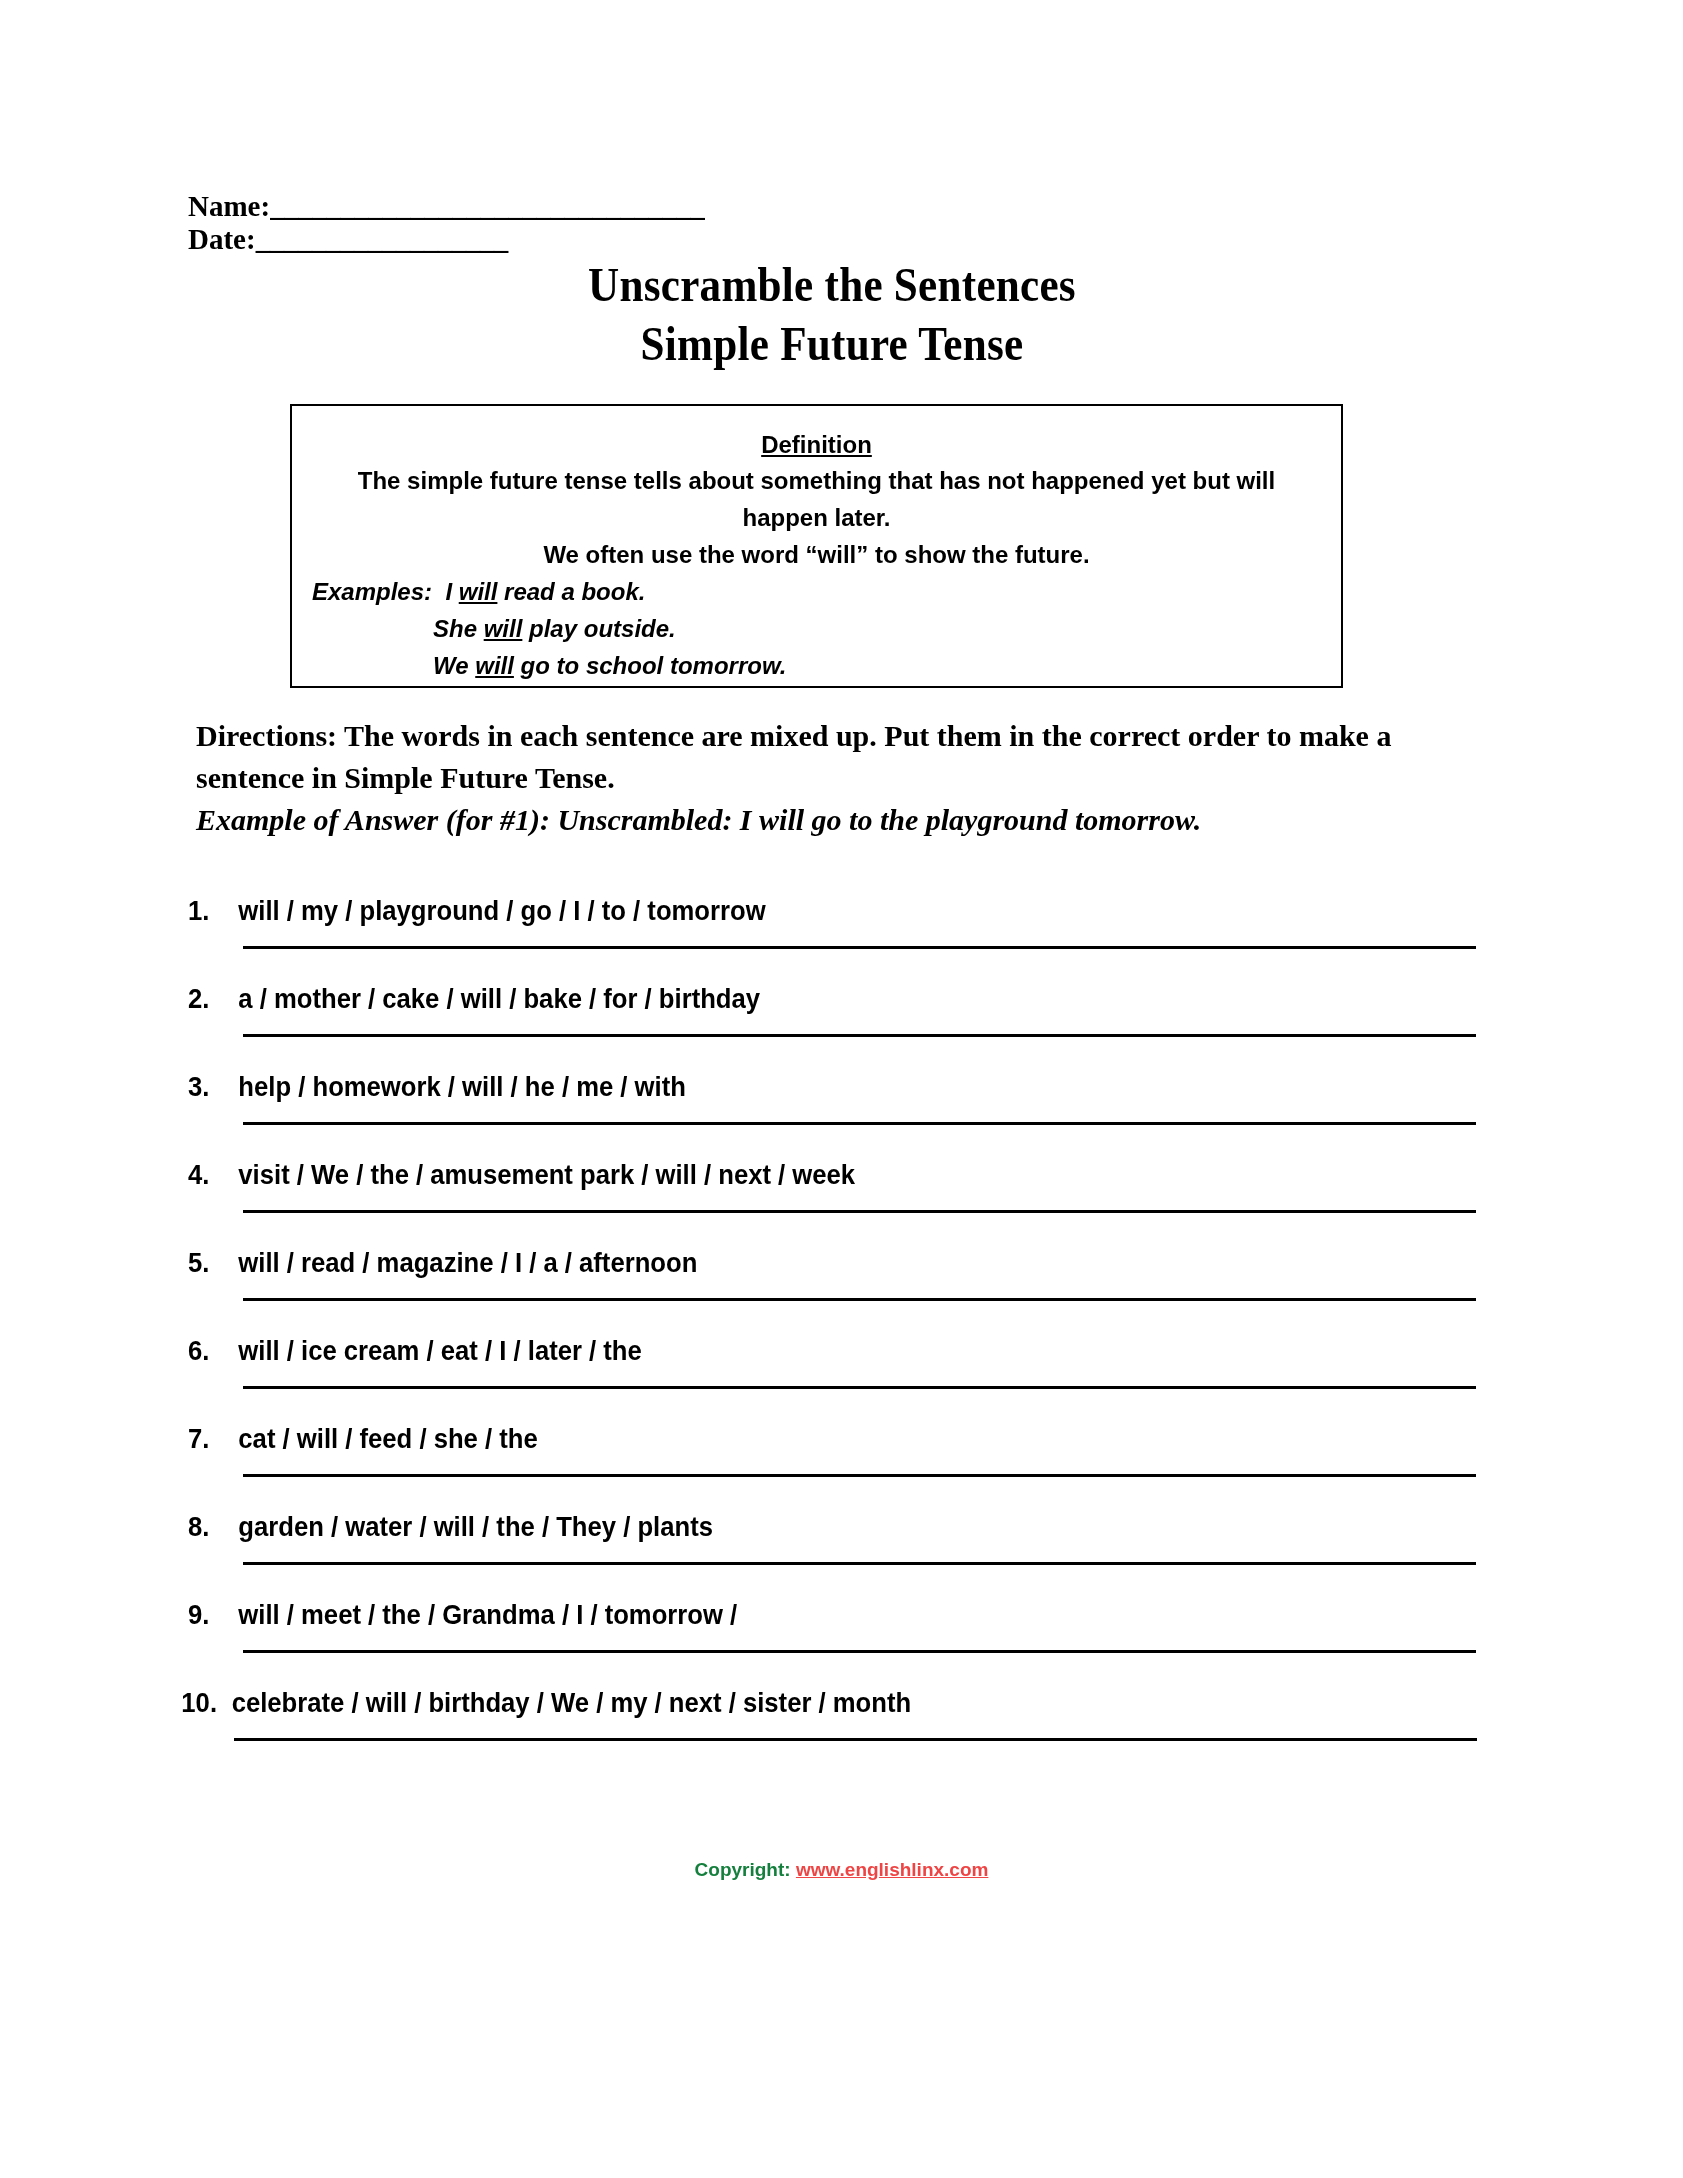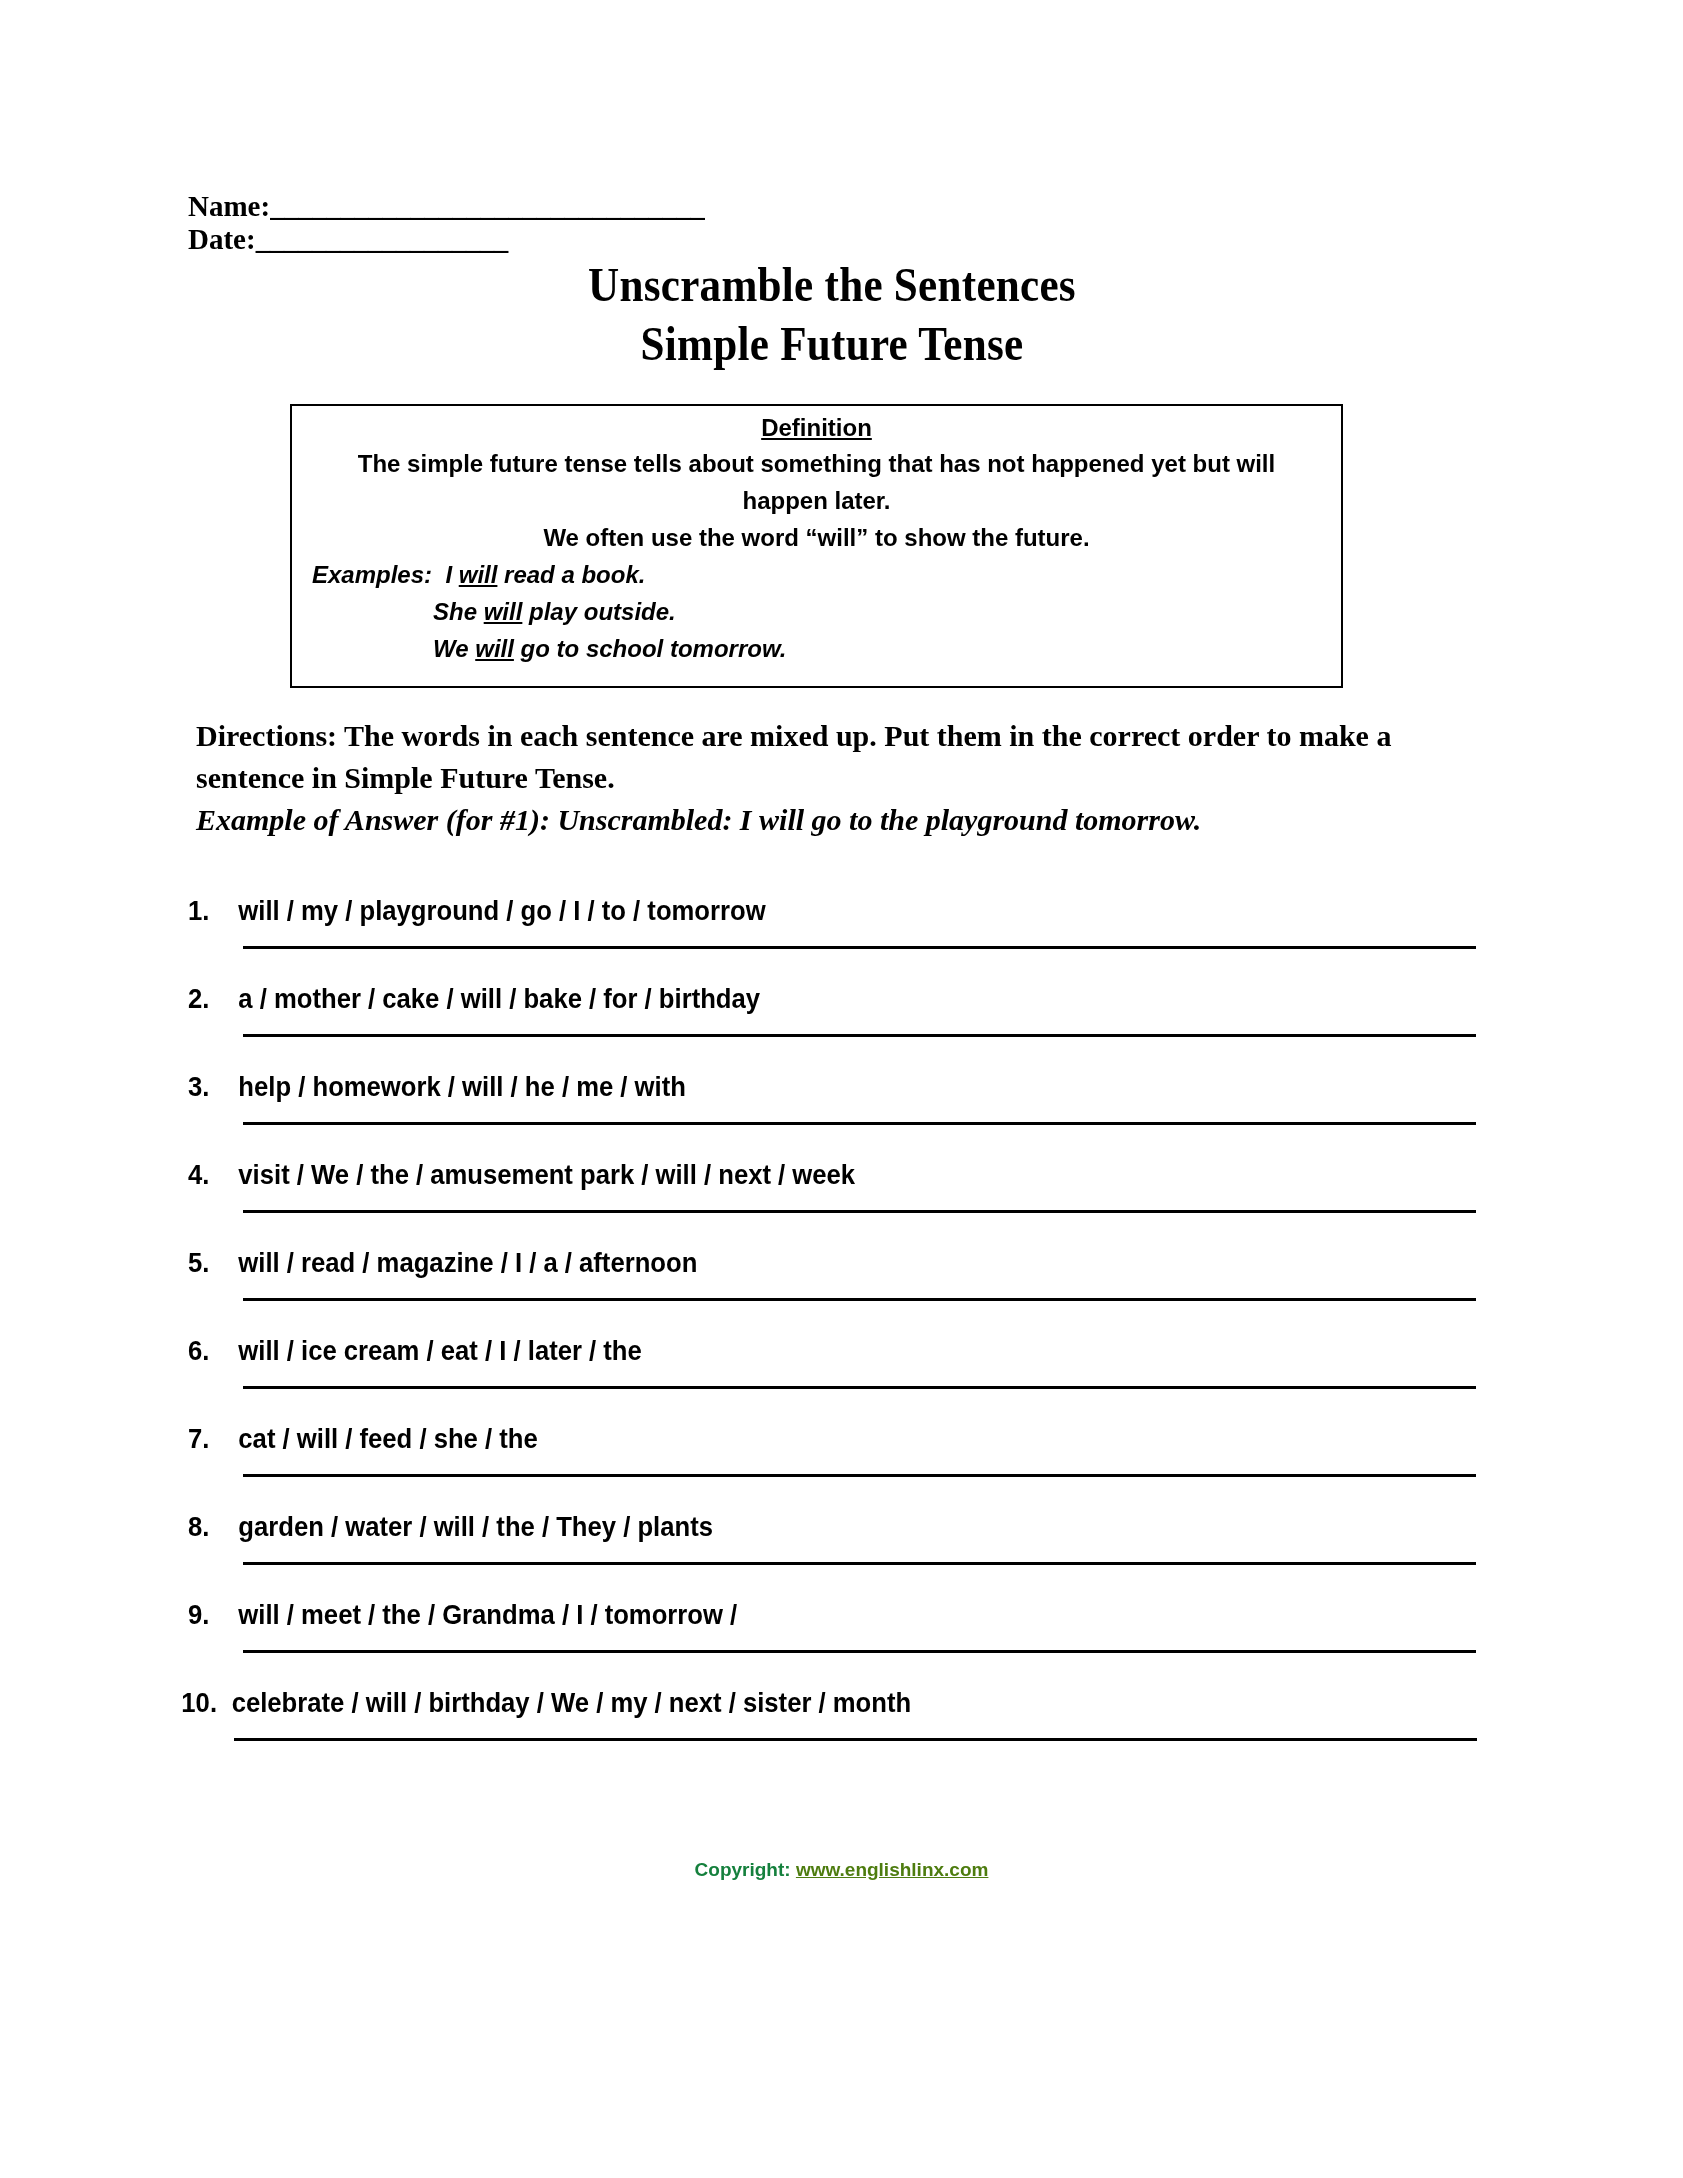--- a/index.html
+++ b/index.html
@@ -74,21 +74,21 @@
 
   
   .definition-box {
     position: absolute;
     left: 290px;
     top: 404px;
     width: 1053px;
     height: 284px;
     border: 2px solid #000000;
     box-sizing: border-box;
-    padding: 5px 20px 0 20px;
+    padding: 22px 20px 0 20px;
     font-family: "Liberation Sans", sans-serif;
     font-weight: bold;
     font-size: 24px;
     line-height: 37px;
   }
   .definition-heading {
     text-align: center;
     text-decoration: underline;
     font-weight: bold;
     font-size: 24px;
@@ -180,21 +180,21 @@
     left: 0;
     top: 1859px;
     width: 1683px;
     text-align: center;
     font-family: "Liberation Sans", sans-serif;
     font-weight: bold;
     font-size: 19px;
   }
   .footer-label { color: #15803d; }
   .footer-link {
-    color: #4d7c0f;
+    color: #ef4444;
     text-decoration: underline;
   }
 </style>
 </head>
 <body>
 
 <div class="page">
 
   <div class="header-row">
     <div class="field name-field">

